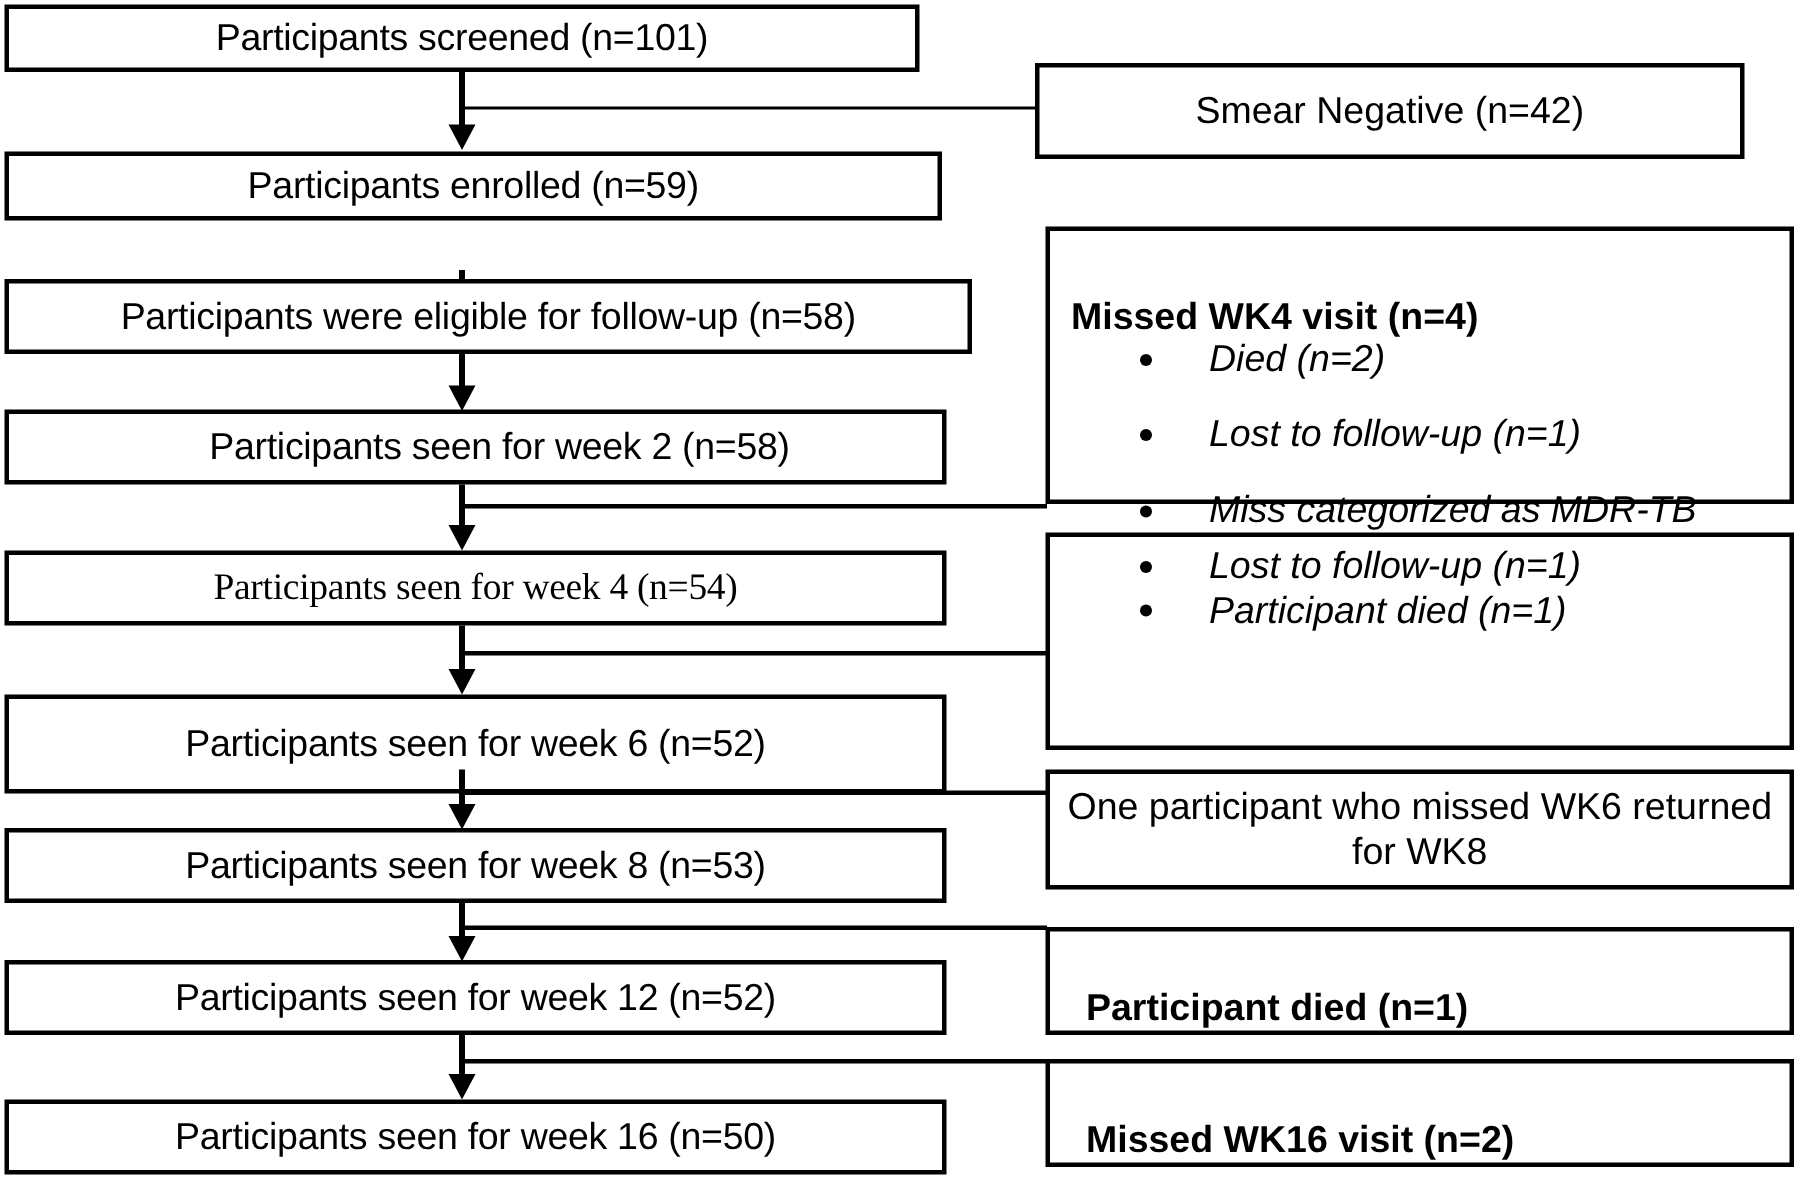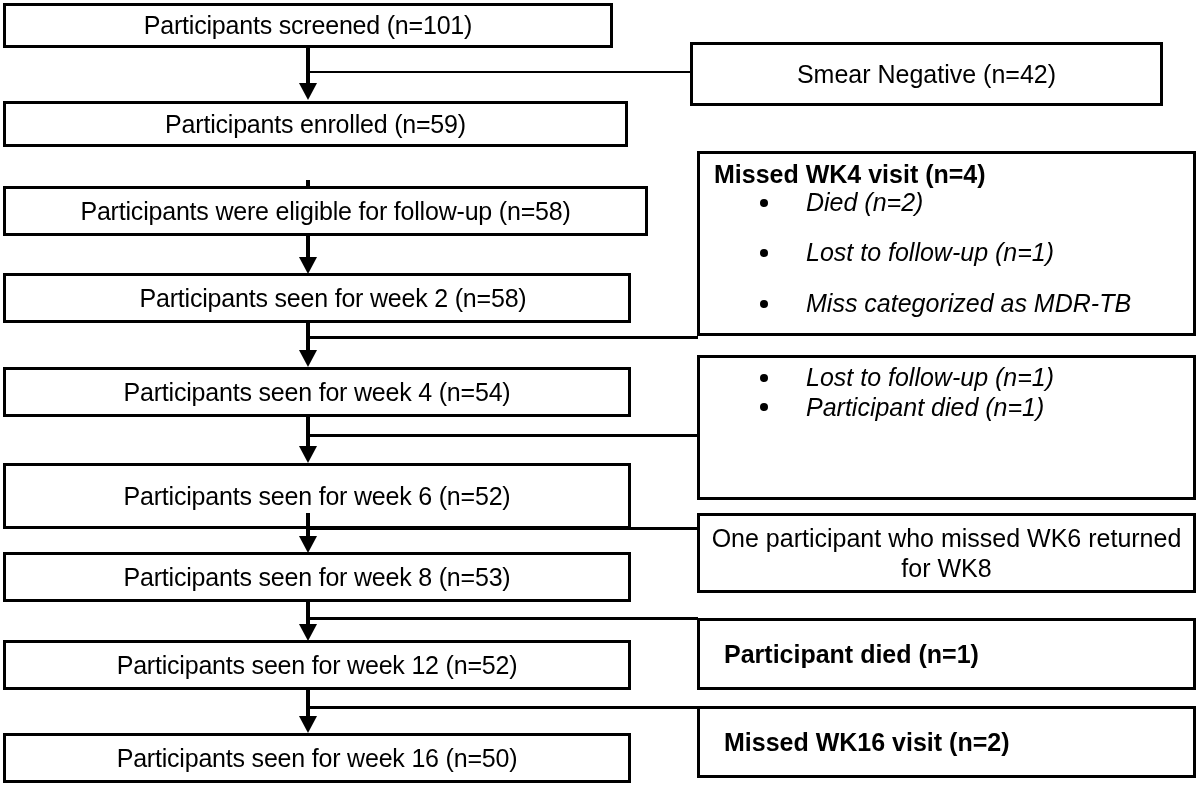--- a/index.html
+++ b/index.html
@@ -41,20 +41,21 @@
     display: block;
     text-align: left;
     padding: 6px 0 0 14px;
   }
   .rtitle {
     font-weight: bold;
     font-size: 25px;
     line-height: 1.15;
     display: block;
     white-space: nowrap;
+    margin-top: 37px;
   }
   .bullets {
     list-style: none;
     margin: 0;
     padding: 0;
   }
   .bullets li {
     font-style: italic;
     font-size: 25px;
     line-height: 1.1;
@@ -109,21 +110,21 @@
   </div>
 
   <div class="node left" style="left:3px; top:186px; width:645px; height:50px;">
     <span>Participants were eligible for follow-up (n=58)</span>
   </div>
 
   <div class="node left" style="left:3px; top:273px; width:628px; height:50px;padding-left:32px;">
     <span>Participants seen for week 2 (n=58)</span>
   </div>
 
-  <div class="node left" style="left:3px; top:367px; width:628px; height:50px;">
+  <div class="node left" style="left:3px; top:367px; width:628px; height:50px;font-family:Liberation Serif, serif;">
     <span>Participants seen for week 4 (n=54)</span>
   </div>
 
   <div class="node left" style="left:3px; top:463px; width:628px; height:66px;">
     <span>Participants seen for week 6 (n=52)</span>
   </div>
 
   <div class="node left" style="left:3px; top:552px; width:628px; height:50px;">
     <span>Participants seen for week 8 (n=53)</span>
   </div>

